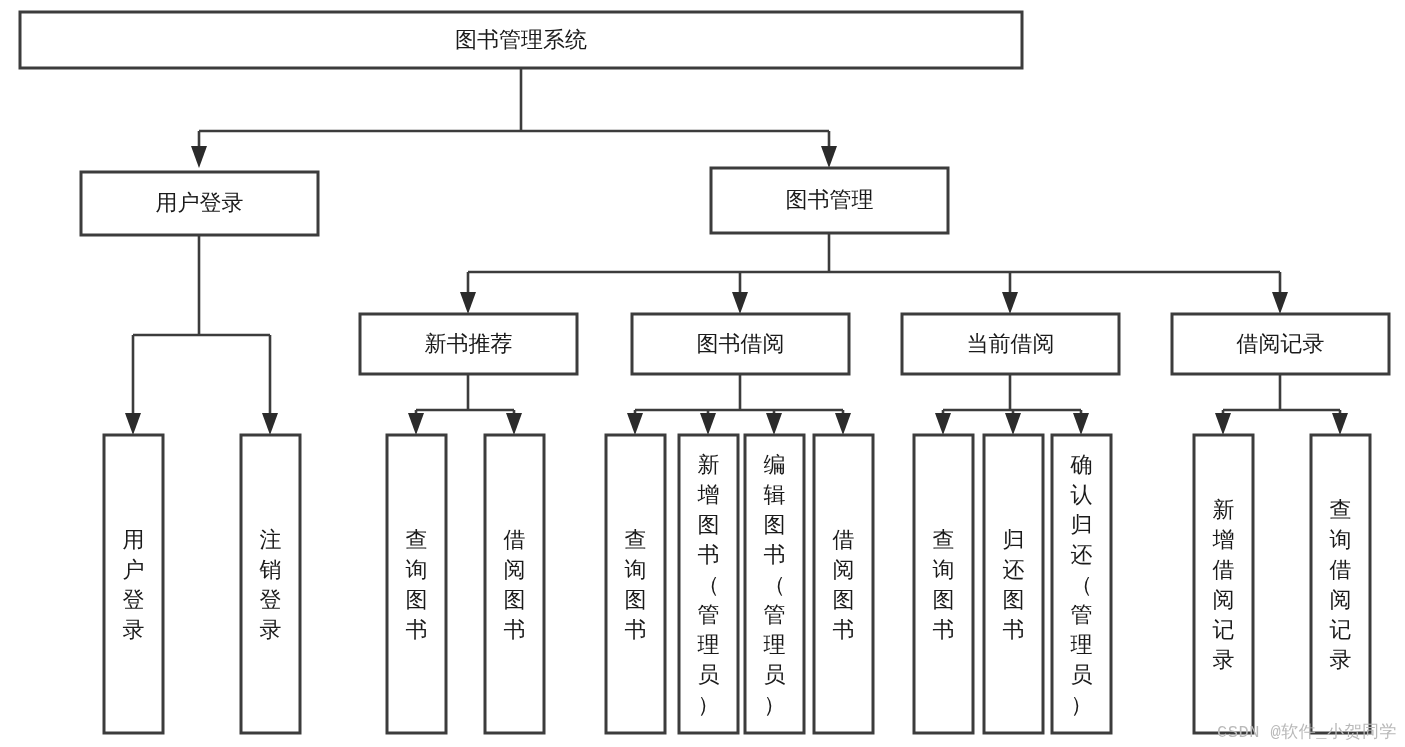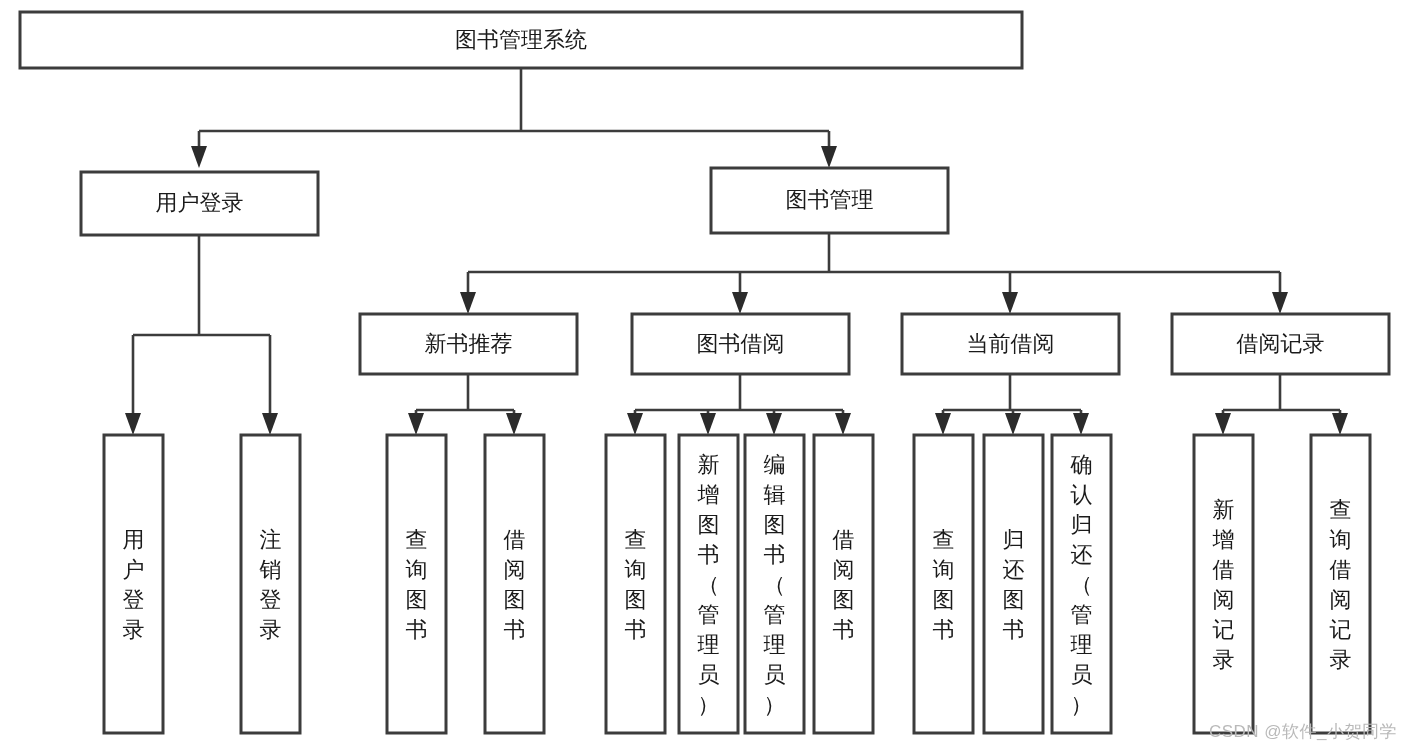--- a/index.html
+++ b/index.html
@@ -32,21 +32,21 @@
   .connector{
     stroke:#3c3c3c;
     stroke-width:2.6;
     fill:none;
   }
   .arrow-head{fill:#2b2b2b;stroke:none;}
   .watermark{
     position:absolute;
     right:8px;
     bottom:4px;
-    font-family:Liberation Sans, sans-serif;
+    font-family:Liberation Mono, monospace;
     font-size:17px;
     color:#b9b9b9;
     letter-spacing:0.5px;
     white-space:nowrap;
     user-select:none;
   }
 </style>
 </head>
 <body>
 

